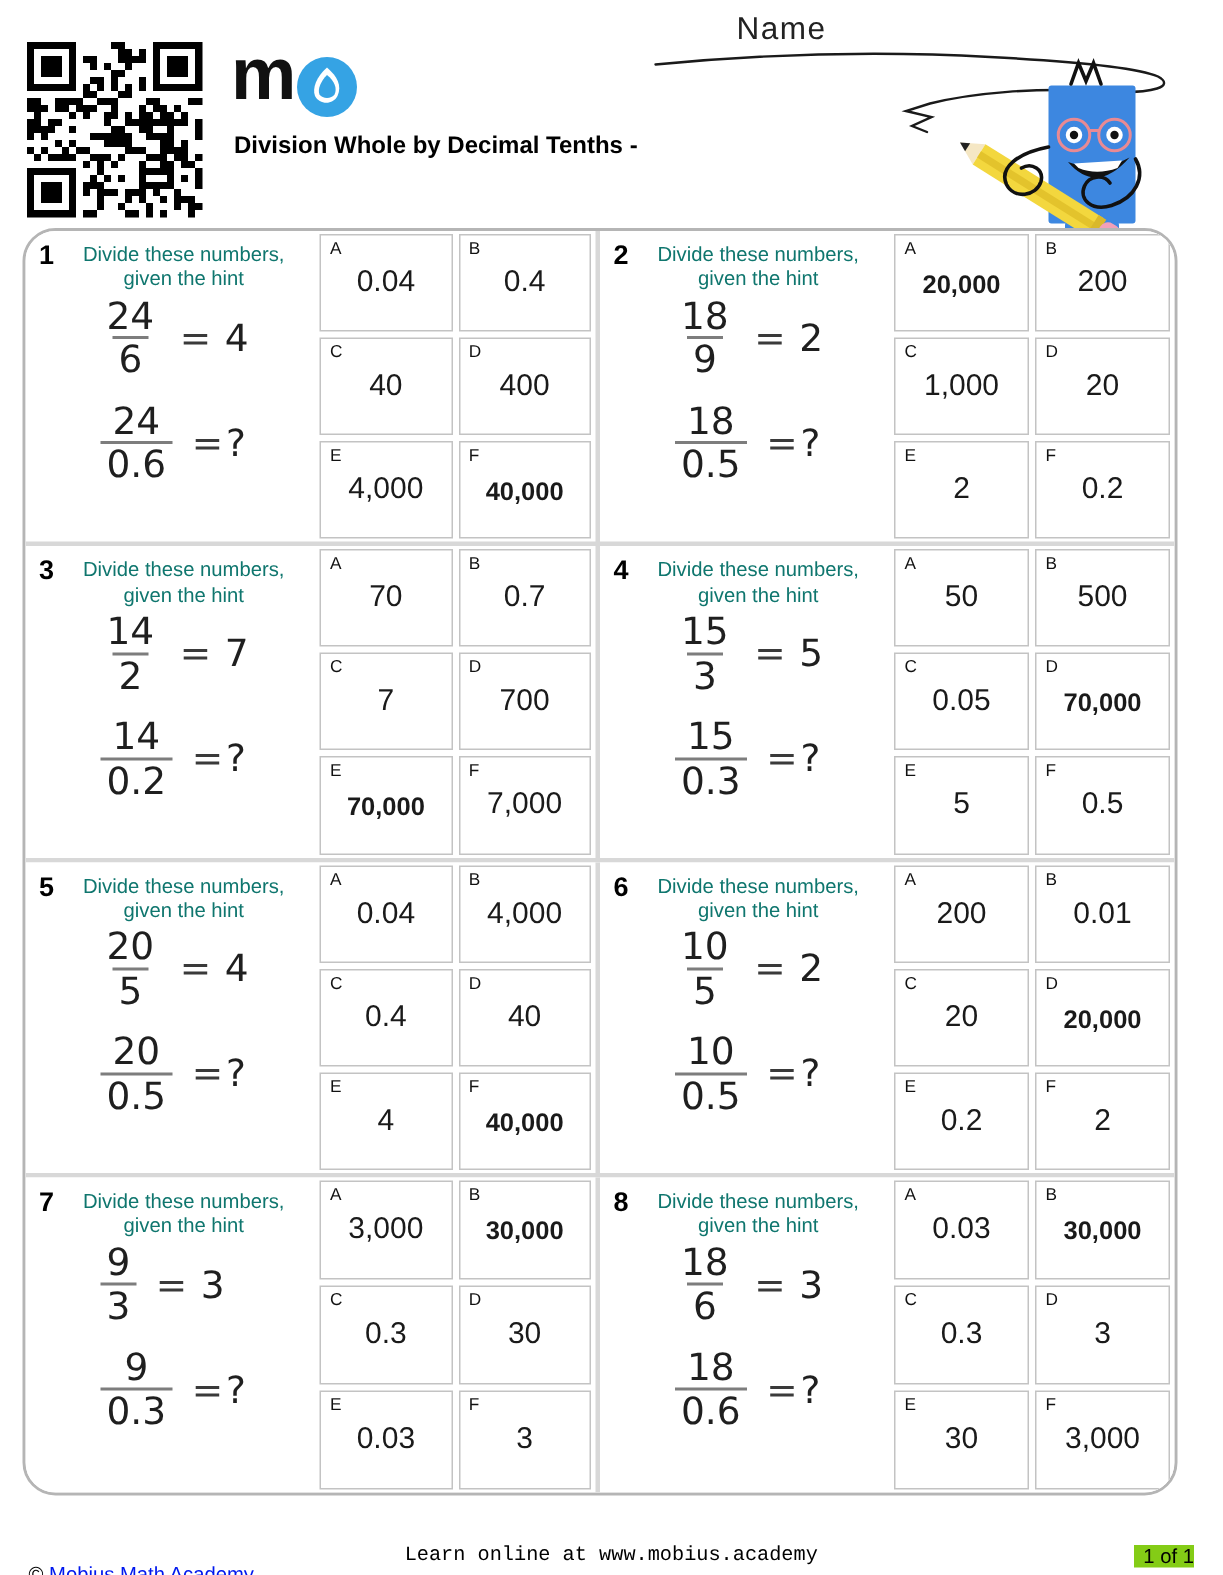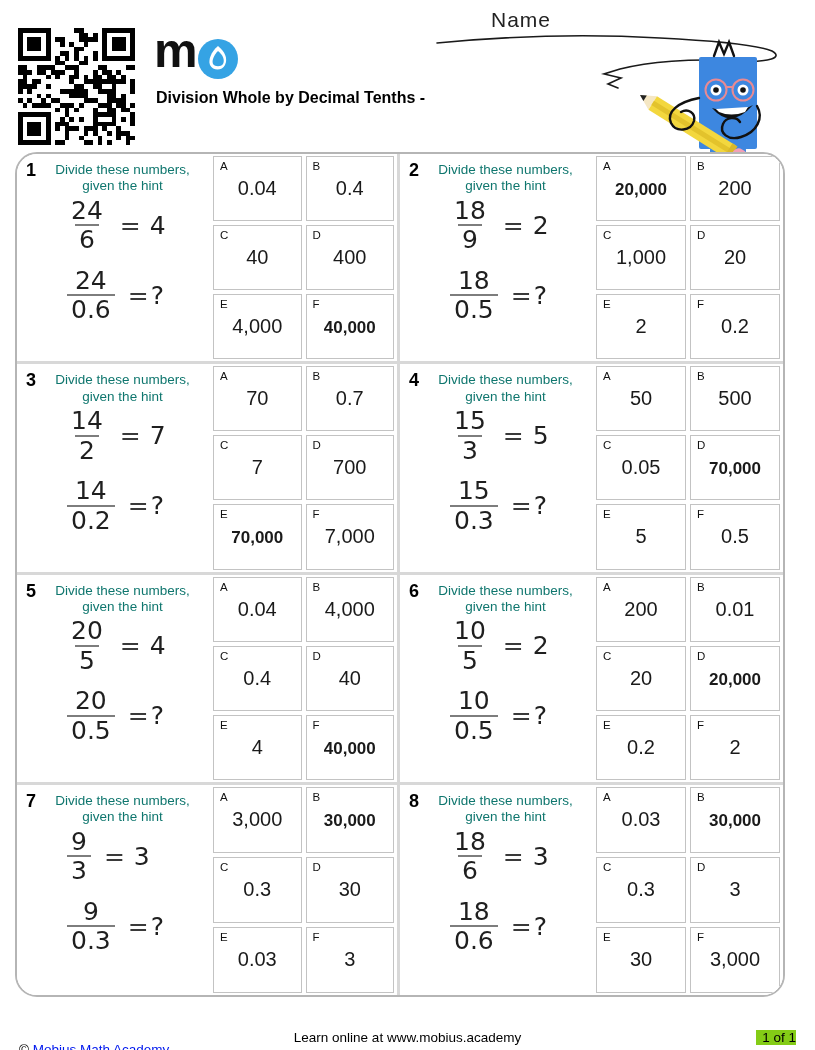--- a/index.html
+++ b/index.html
@@ -45,21 +45,21 @@
              gap:4px; padding:2px 3px; }
   .cell { border:1px solid #c3c3c3; position:relative; background:#fff; }
   .letter { position:absolute; left:6px; top:3px; font-size:11.5px; color:#111; }
   .value { position:absolute; left:0; right:0; top:20px; text-align:center; font-size:20px; color:#1a1a1a; }
   .value.small { font-size:17px; top:23px; font-weight:bold; }
 
   
   #footer { position:absolute; left:0; right:0; top:1018px; padding:0 19px; display:flex;
             align-items:center; font-size:13.5px; color:#000; }
   #footer .left { flex:0 0 auto;margin-top:24px; }
-  #footer .center { position:absolute; left:0; right:0; text-align:center; }
+  #footer .center { position:absolute; left:0; right:0; text-align:center;font-family:Liberation Mono, monospace; }
   #footer .right { margin-left:auto; position:relative; z-index:1; background:#84cc16; padding-left:6px; }
   #copyright-link { color:#0018ee; text-decoration:underline; }
 </style>
 </head>
 <body>
 
 <div id="page">
 
   <div id="qr">
     <svg viewBox="0 0 117 117" xmlns="http://www.w3.org/2000/svg">

